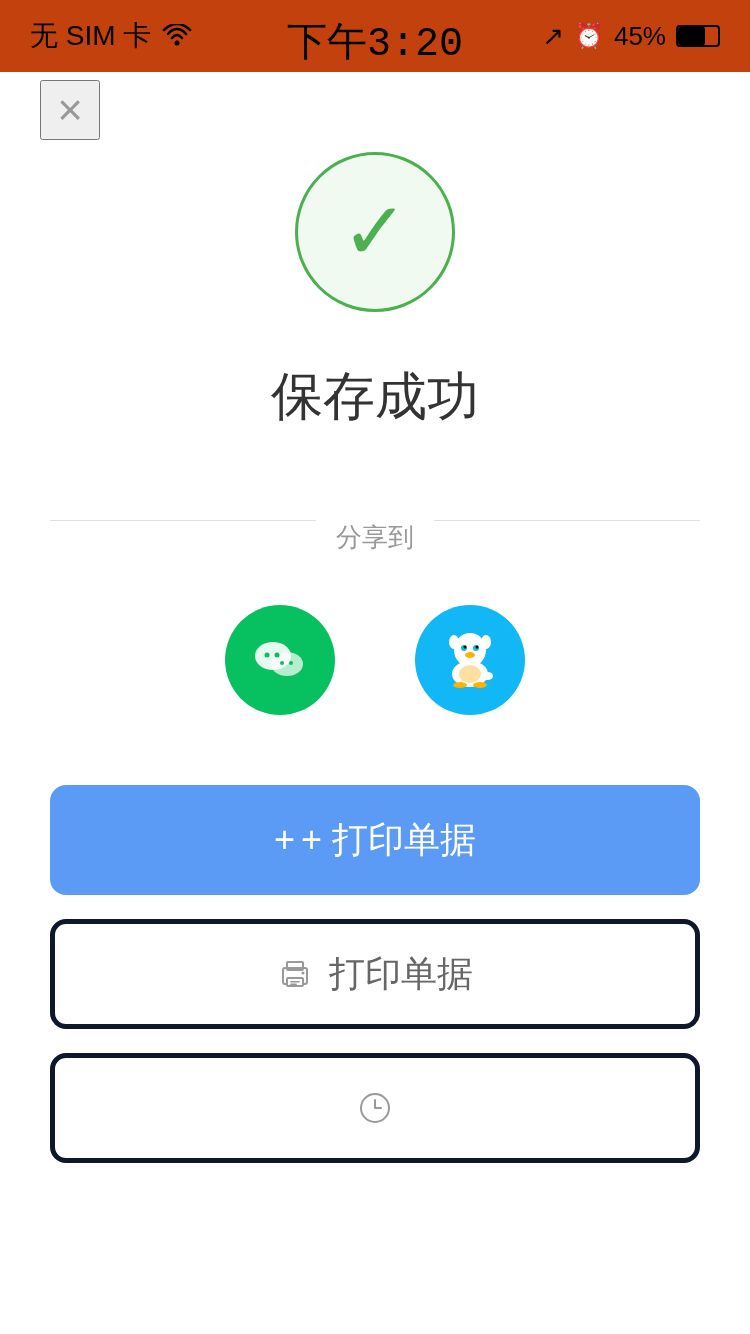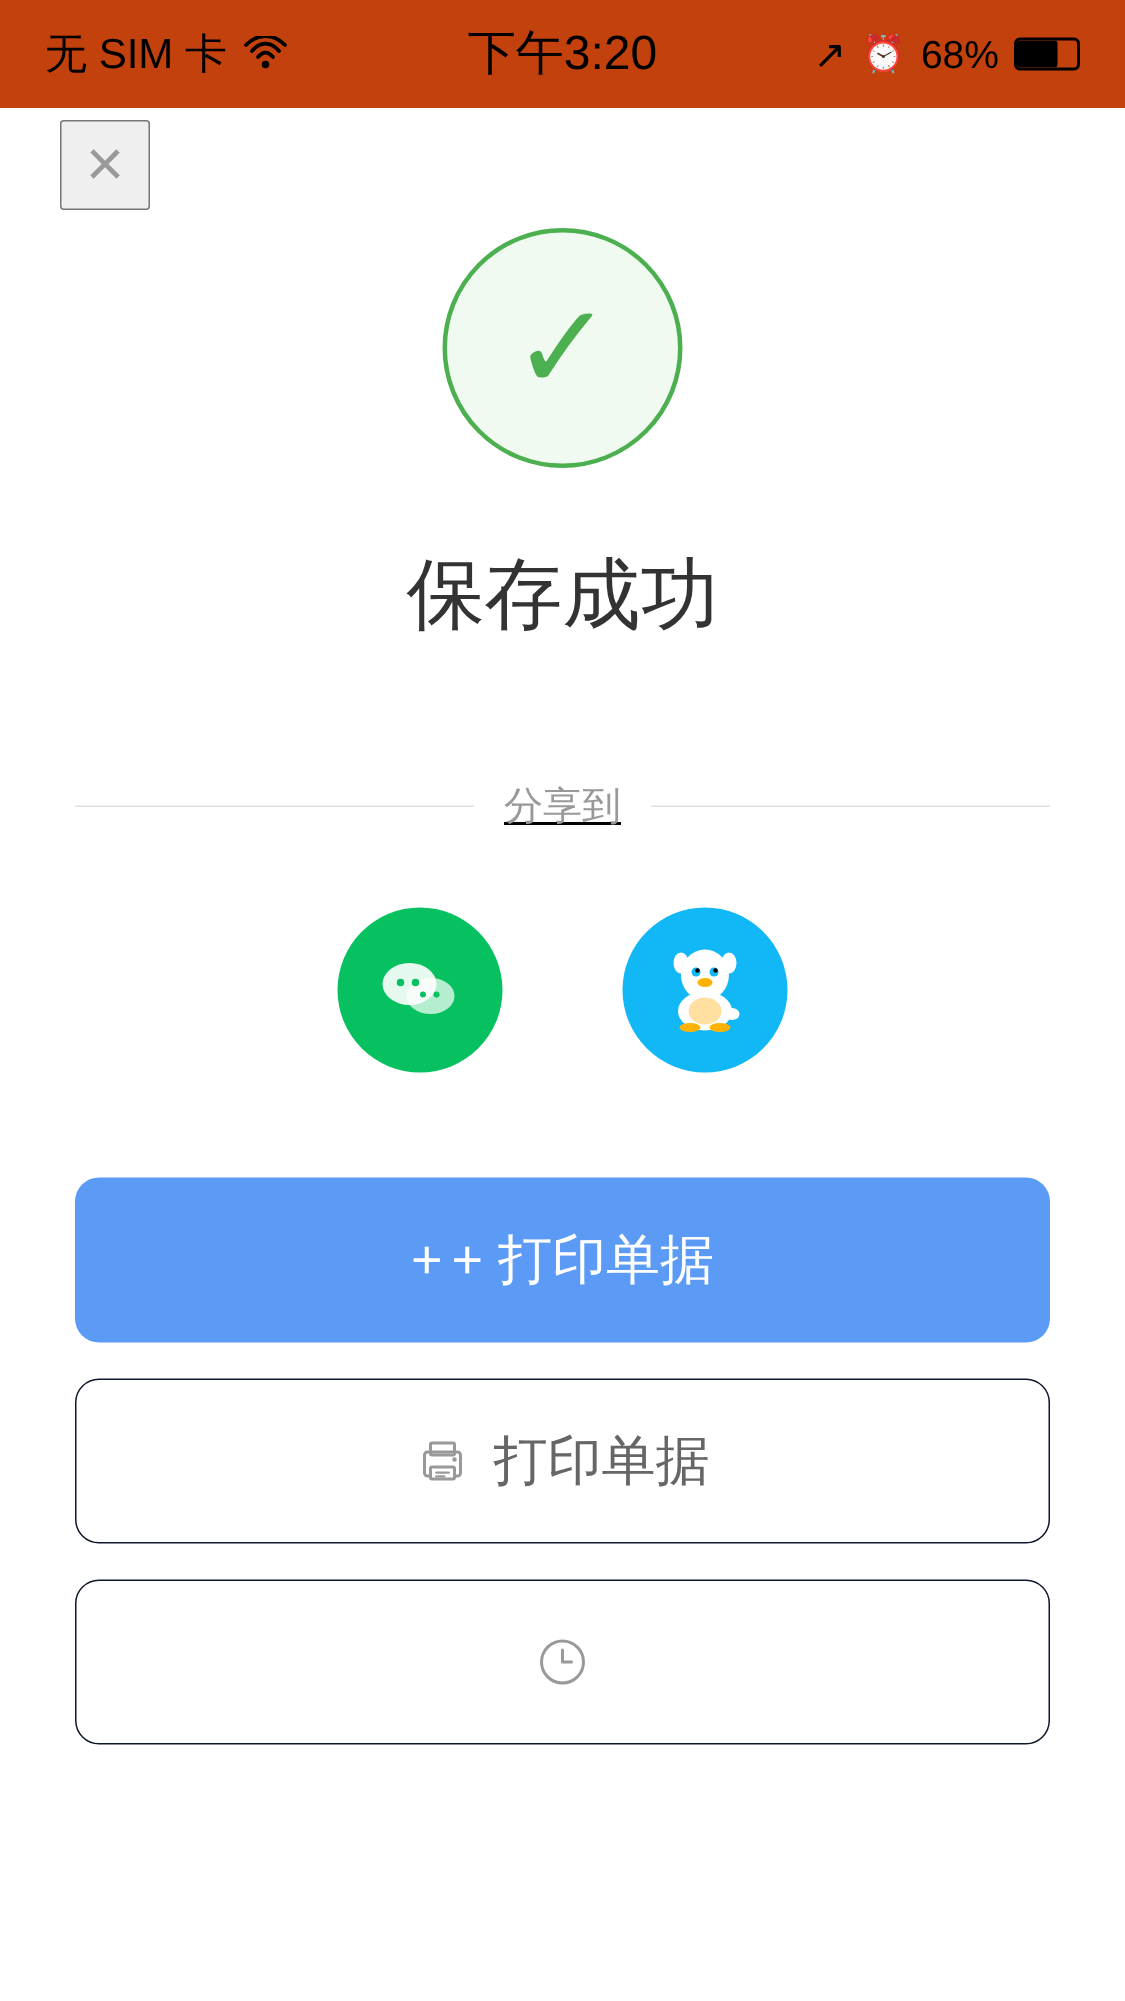--- a/index.html
+++ b/index.html
@@ -27,27 +27,28 @@
 
     .status-bar-left {
       display: flex;
       align-items: center;
       gap: 10px;
       font-size: 28px;
       color: #000;
     }
 
     .status-bar-center {
-      font-size: 32px;
+      font-size: 40px;
       font-weight: 500;
       color: #000;
       position: absolute;
       left: 50%;
       transform: translateX(-50%);
       top: 14px;
+      font-family: Liberation Mono, monospace;
     }
 
     .status-bar-right {
       display: flex;
       align-items: center;
       gap: 10px;
       font-size: 26px;
       color: #000;
     }
 
@@ -137,24 +138,23 @@
       font-size: 52px;
       font-weight: 400;
       color: #333;
       margin-bottom: 88px;
     }
 
     
     .share-divider {
       width: 100%;
       display: flex;
-      align-items: center;
+      align-items: flex-start;
       padding: 0 50px;
       margin-bottom: 50px;
-      text-decoration: underline;
     }
 
     .divider-line {
       flex: 1;
       height: 1px;
       background: #e0e0e0;
     }
 
     .divider-label {
       font-size: 26px;
@@ -209,21 +209,21 @@
       cursor: pointer;
       font-size: 36px;
       color: #fff;
     }
 
     .btn-secondary {
       width: 100%;
       height: 110px;
       background: #fff;
       border-radius: 16px;
-      border: 1px solid #0f172a;
+      border: 5px solid #0f172a;
       display: flex;
       align-items: center;
       justify-content: center;
       gap: 16px;
       cursor: pointer;
       font-size: 36px;
       color: #666;
     }
   </style>
 </head>
@@ -237,21 +237,21 @@
       <path d="M11 14 Q13.5 11 16 11 Q18.5 11 21 14" stroke="#000" stroke-width="2.5" stroke-linecap="round" fill="none"></path>
       <path d="M7 10 Q11 5 16 5 Q21 5 25 10" stroke="#000" stroke-width="2.5" stroke-linecap="round" fill="none"></path>
       <path d="M3 6 Q9 0 16 0 Q23 0 29 6" stroke="#000" stroke-width="2.5" stroke-linecap="round" fill="none"></path>
       <circle cx="16" cy="19" r="2.5" fill="#000"></circle>
     </svg>
   </div>
   <div class="status-bar-center">下午3:20</div>
   <div class="status-bar-right">
     <span style="font-size:26px;">↗</span>
     <span style="font-size:24px;">⏰</span>
-    <span>68%</span>
+    <span>45%</span>
     <div class="battery-bar">
       <div class="battery-fill"></div>
     </div>
   </div>
 </div>
 
 <button class="close-btn">
   <span class="close-x">×</span>
 </button>
 

